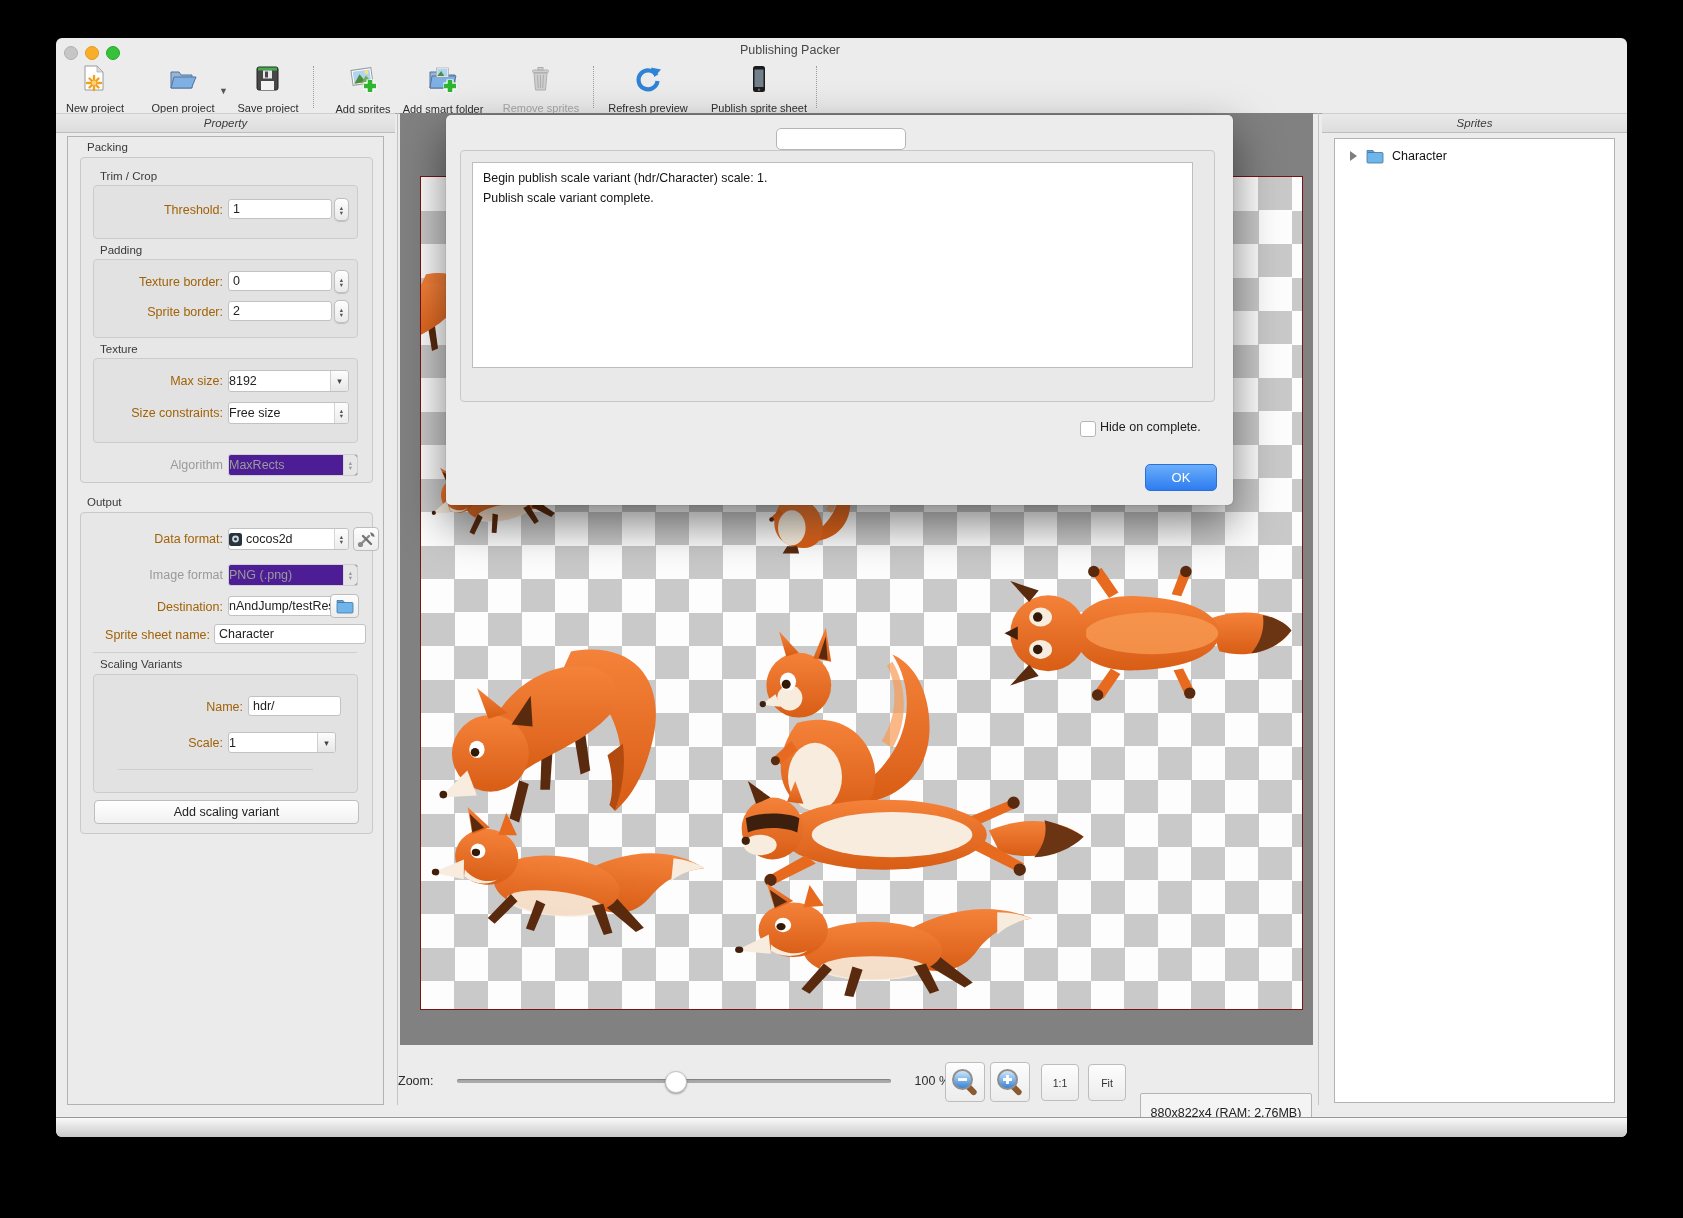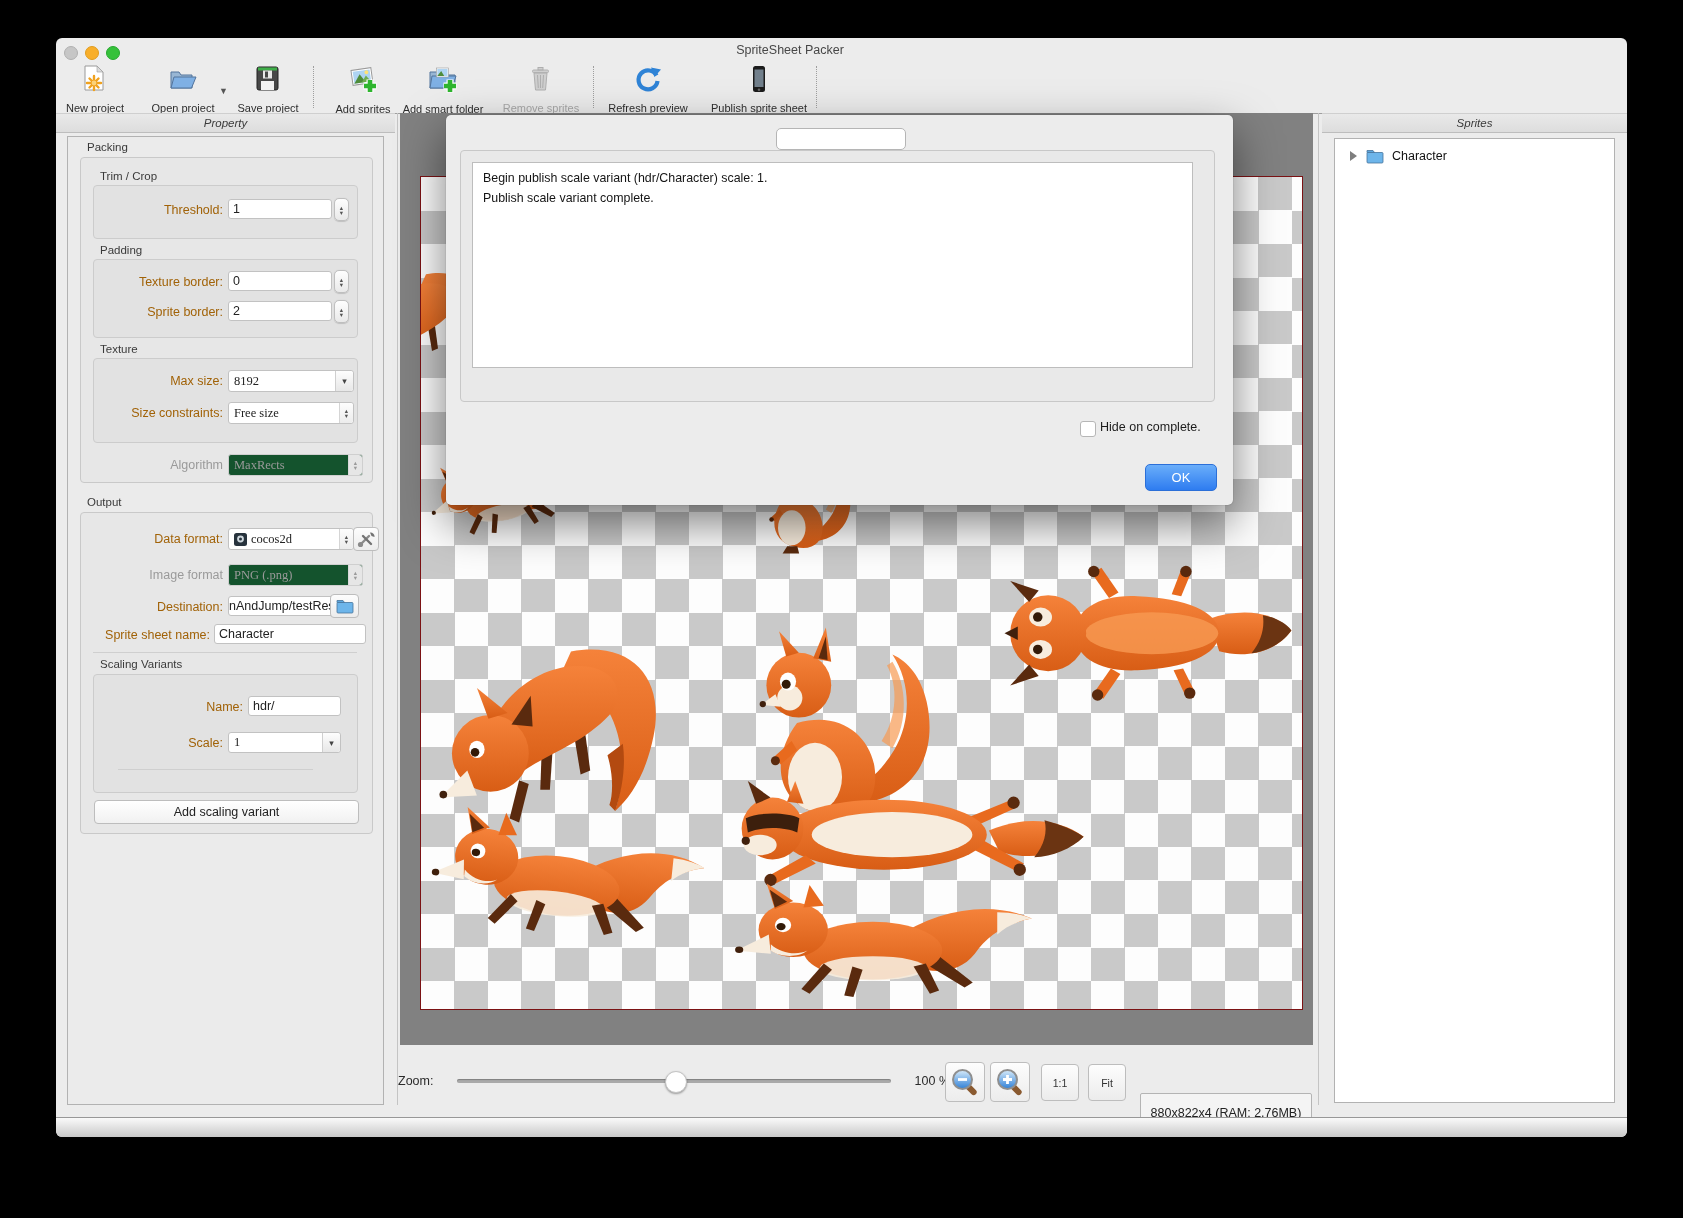--- a/index.html
+++ b/index.html
@@ -34,29 +34,29 @@
   .gbox{background:#e7e7e7;border:1px solid #c9c9c9;border-radius:4px;}
   .gbox2{background:#e2e2e2;border:1px solid #cccccc;border-radius:4px;}
   .flabel{font-size:12.5px;color:#a16207;text-align:right;white-space:nowrap;}
   .flabel.dis{color:#9a9a9a;}
   .tinput{background:#fff;border:1px solid #c2c2c2;border-radius:3px;font-size:12.5px;color:#222;
           padding:0 4px;display:flex;align-items:center;overflow:hidden;white-space:nowrap;}
   .stepper{width:13px;background:linear-gradient(#fefefe,#e9e9e9);border:1px solid #bfbfbf;border-radius:5px;
            display:flex;flex-direction:column;align-items:center;justify-content:center;line-height:5px;
            font-size:6.5px;color:#555;box-shadow:0 .5px 1px rgba(0,0,0,.15);}
   .combo{background:#fff;border:1px solid #c2c2c2;border-radius:3px;font-size:12.5px;color:#222;
-         display:flex;align-items:center;padding-left:5px;font-family:Liberation Serif, serif;}
+         display:flex;align-items:center;}
   .combo .grow{flex:1;overflow:hidden;white-space:nowrap;}
   .combo .darr{width:13px;align-self:stretch;display:flex;flex-direction:column;align-items:center;
          justify-content:center;font-size:6.5px;line-height:5px;color:#555;background:linear-gradient(#fdfdfd,#ececec);
          border-left:1px solid #d5d5d5;border-radius:0 3px 3px 0;}
   .combo .sarr{width:17px;align-self:stretch;display:flex;align-items:center;justify-content:center;
          font-size:9px;color:#444;background:linear-gradient(#fdfdfd,#e7e7e7);border-left:1px solid #cfcfcf;
          border-radius:0 3px 3px 0;}
-  .combo.dis{background:#14532d;color:#9a9a9a;border-color:#cfcfcf;}
+  .combo.dis{background:#4c1d95;color:#9a9a9a;border-color:#cfcfcf;}
   .combo.dis .darr{background:#e6e6e6;color:#9a9a9a;border-left-color:#d8d8d8;}
   .hdiv{border-top:1px solid #cfcfcf;height:0;}
   .pushbtn{background:linear-gradient(#ffffff,#f1f1f1);border:1px solid #bdbdbd;border-radius:4px;
            font-size:12.5px;color:#222;display:flex;align-items:center;justify-content:center;}
   .toolbtn{background:linear-gradient(#fdfdfd,#ececec);border:1px solid #bdbdbd;border-radius:4px;
            display:flex;align-items:center;justify-content:center;}
   
   .preview{left:344px;top:75px;width:913px;height:932px;background:#818181;}
   .texture{left:364px;top:138px;width:881px;height:832px;border:1px solid #7b1214;
            background:conic-gradient(#c9c9c9 0 25%, #fdfdfd 0 50%, #c9c9c9 0 75%, #fdfdfd 0);
@@ -276,21 +276,21 @@
   </defs>
 </svg>
 
 <div id="stage">
   <div id="win" class="abs">
 
     <div class="abs titlebar">
       <div class="abs light l-gray"></div>
       <div class="abs light l-yellow"></div>
       <div class="abs light l-green"></div>
-      <div class="abs wtitle">SpriteSheet Packer</div>
+      <div class="abs wtitle">Publishing Packer</div>
     </div>
 
     <div class="abs toolbar">
       <div class="abs tbtn" style="left:4px;width:70px">
         <span class="ic">
             <svg width="30" height="30" viewBox="0 0 30 30">
               <use href="#i-new"></use>
             </svg>
           </span>
         <span class="lb">New project</span>

